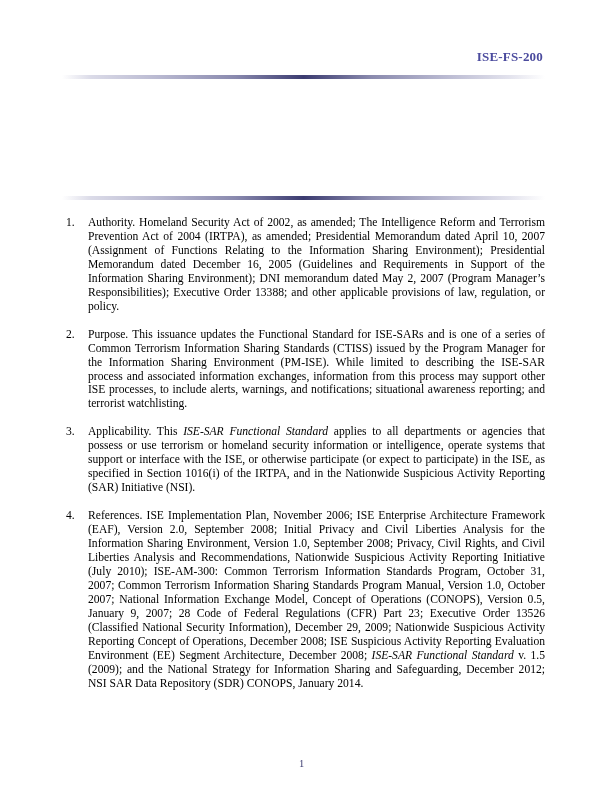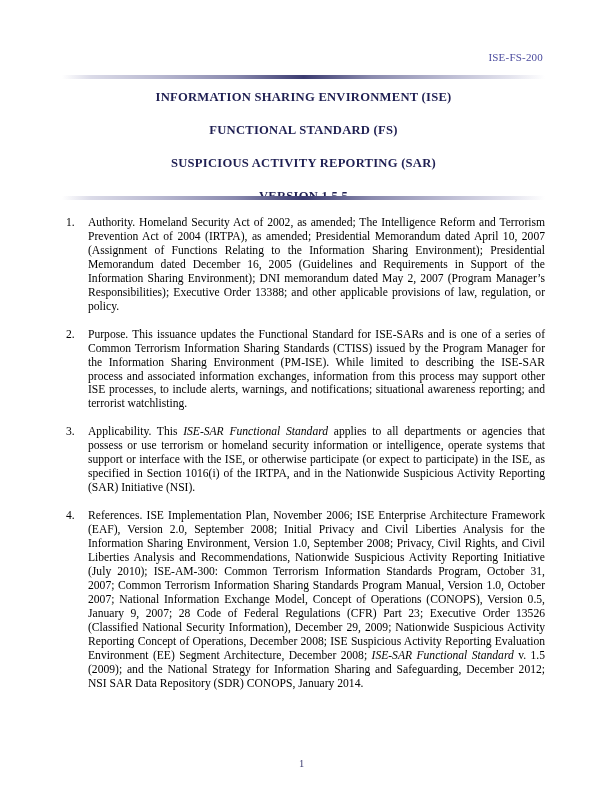--- a/index.html
+++ b/index.html
@@ -26,22 +26,22 @@
 
   
   .doc-header {
     position: absolute;
     top: 47px;
     left: 62px;
     width: 481px;
     text-align: right;
   }
   .doc-header-id {
-    font-size: 11px;
-    font-weight: normal;
+    font-size: 13px;
+    font-weight: bold;
     color: #4b4b9e;
     letter-spacing: 0.2px;
   }
 
   
   .rule {
     position: absolute;
     left: 62px;
     width: 483px;
     height: 4px;
@@ -126,26 +126,20 @@
 <body>
 
 <div class="page">
 
   <div class="doc-header">
     <span class="doc-header-id">ISE-FS-200</span>
   </div>
 
   <div class="rule rule-top"></div>
 
-  <div class="title-block">
-    <div class="title-line">INFORMATION SHARING ENVIRONMENT (ISE)</div>
-    <div class="title-line">FUNCTIONAL STANDARD (FS)</div>
-    <div class="title-line">SUSPICIOUS ACTIVITY REPORTING (SAR)</div>
-    <div class="title-line">VERSION 1.5.5</div>
-  </div>
 
   <div class="rule rule-bottom"></div>
 
   <div class="body-list">
 
     <div class="list-item">
       <span class="item-num">1.</span><span class="lead-in">Authority</span><span>. Homeland Security Act of 2002, as amended; The Intelligence Reform and Terrorism Prevention Act of 2004 (IRTPA), as amended; Presidential Memorandum dated April 10, 2007 (Assignment of Functions Relating to the Information Sharing Environment); Presidential Memorandum dated December 16, 2005 (Guidelines and Requirements in Support of the Information Sharing Environment); DNI memorandum dated May 2, 2007 (Program Manager’s Responsibilities); Executive Order 13388; and other applicable provisions of law, regulation, or policy.</span>
     </div>
 
     <div class="list-item">

